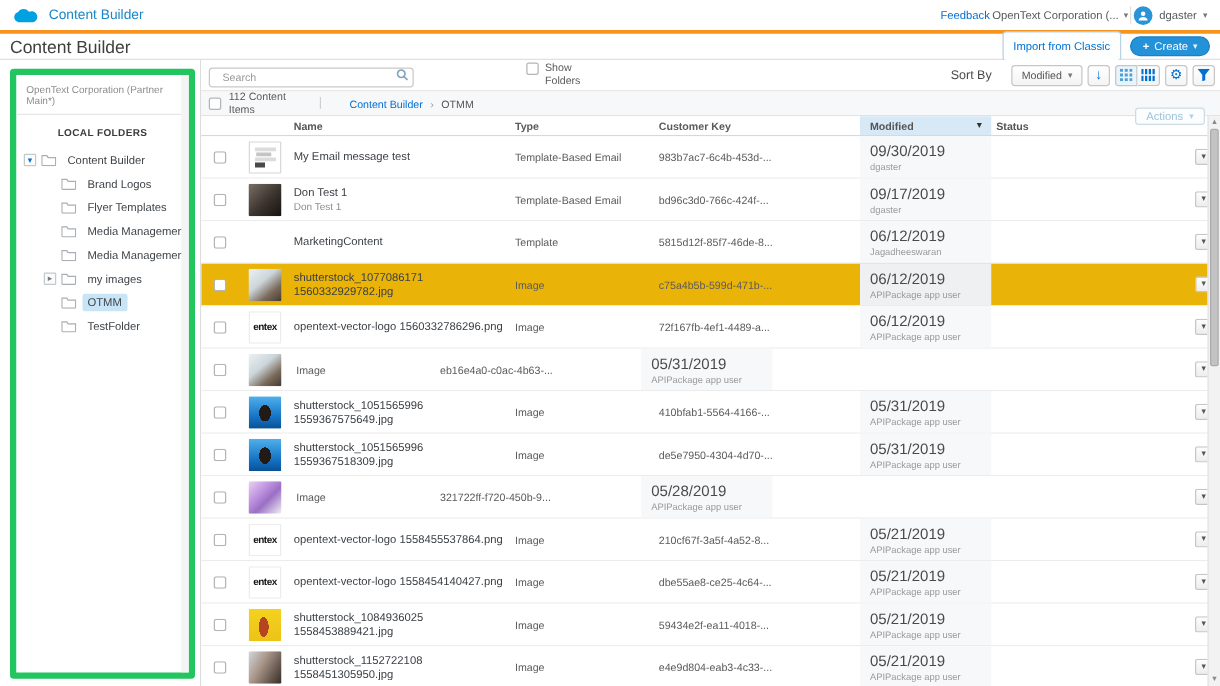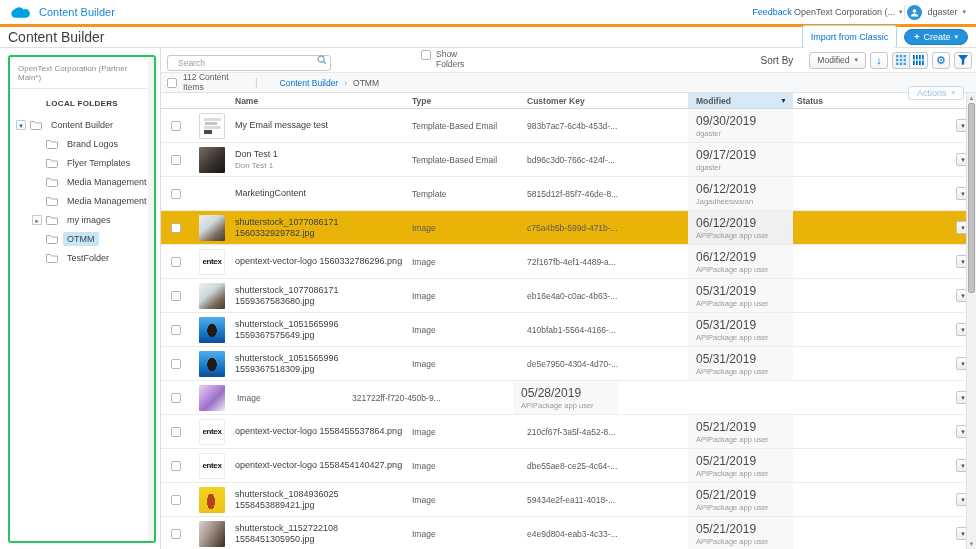--- a/index.html
+++ b/index.html
@@ -27,21 +27,21 @@
   .btn-import { font-size:9px; color:#0070d2; background:#fdfefe; border:1px solid #b9d2e4;
     border-radius:3px; padding:6px 8px; cursor:pointer; }
   .btn-create { font-size:9px; color:#fff; background:#2492d8; border:1px solid #1b7fc0;
     border-radius:9px; padding:2px 9px; display:flex; align-items:center; gap:4px; cursor:pointer; }
   .plus-glyph { font-size:9px; font-weight:bold; }
   .btn-create .caret { color:#e8f3fb; }
 
   
   .content { position:relative; height:501px; display:flex; }
   .sidebar-region { width:160px; height:100%; background:#fff; }
-  .sidebar-panel { margin:7px 4px 0 8px; width:148px; height:488px; border:2px solid #22c55e;
+  .sidebar-panel { margin:7px 4px 0 8px; width:148px; height:488px; border:5px solid #22c55e;
     border-radius:3px; background:#fff; overflow:hidden; position:relative; }
   .sidebar-org { font-size:8px; color:#8e8e8e; padding:7px 8px 6px 8px; border-bottom:1px solid #e6e6e6; }
   .sidebar-section { font-size:8px; font-weight:bold; color:#3c3c3c; text-align:center;
     letter-spacing:.3px; margin:10px 0 7px 0; }
   .tree { font-size:9px; color:#3f4449; }
   .tree-item { display:flex; align-items:center; height:19px; cursor:pointer; }
   .lvl-0 { padding-left:6px; }
   .lvl-1 { padding-left:22px; }
   .expander { width:10px; height:10px; margin-right:4px; font-size:7px; line-height:9px;
     text-align:center; border:1px solid #c3c9cd; border-radius:1px; background:#fbfbfb; color:#0070d2; flex:none; }
@@ -510,24 +510,20 @@
           </span>
         </div>
 
         <div class="trow">
           <span class="cell c-check">
             <span class="checkbox"></span>
           </span>
           <span class="cell c-thumb">
             <span class="thumb thumb-model-light"></span>
           </span>
-          <span class="cell c-name">
-            <span class="asset-name">shutterstock_1077086171 1559367583680.jpg</span>
-
-          </span>
           <span class="cell c-type">Image</span>
           <span class="cell c-key">eb16e4a0-c0ac-4b63-...</span>
           <span class="cell c-mod">
             <span class="mod-date">05/31/2019</span>
             <span class="mod-by">APIPackage app user</span>
           </span>
           <span class="cell c-status"></span>
           <span class="cell c-act">
             <span class="row-menu-btn">
               <span>▾</span>

